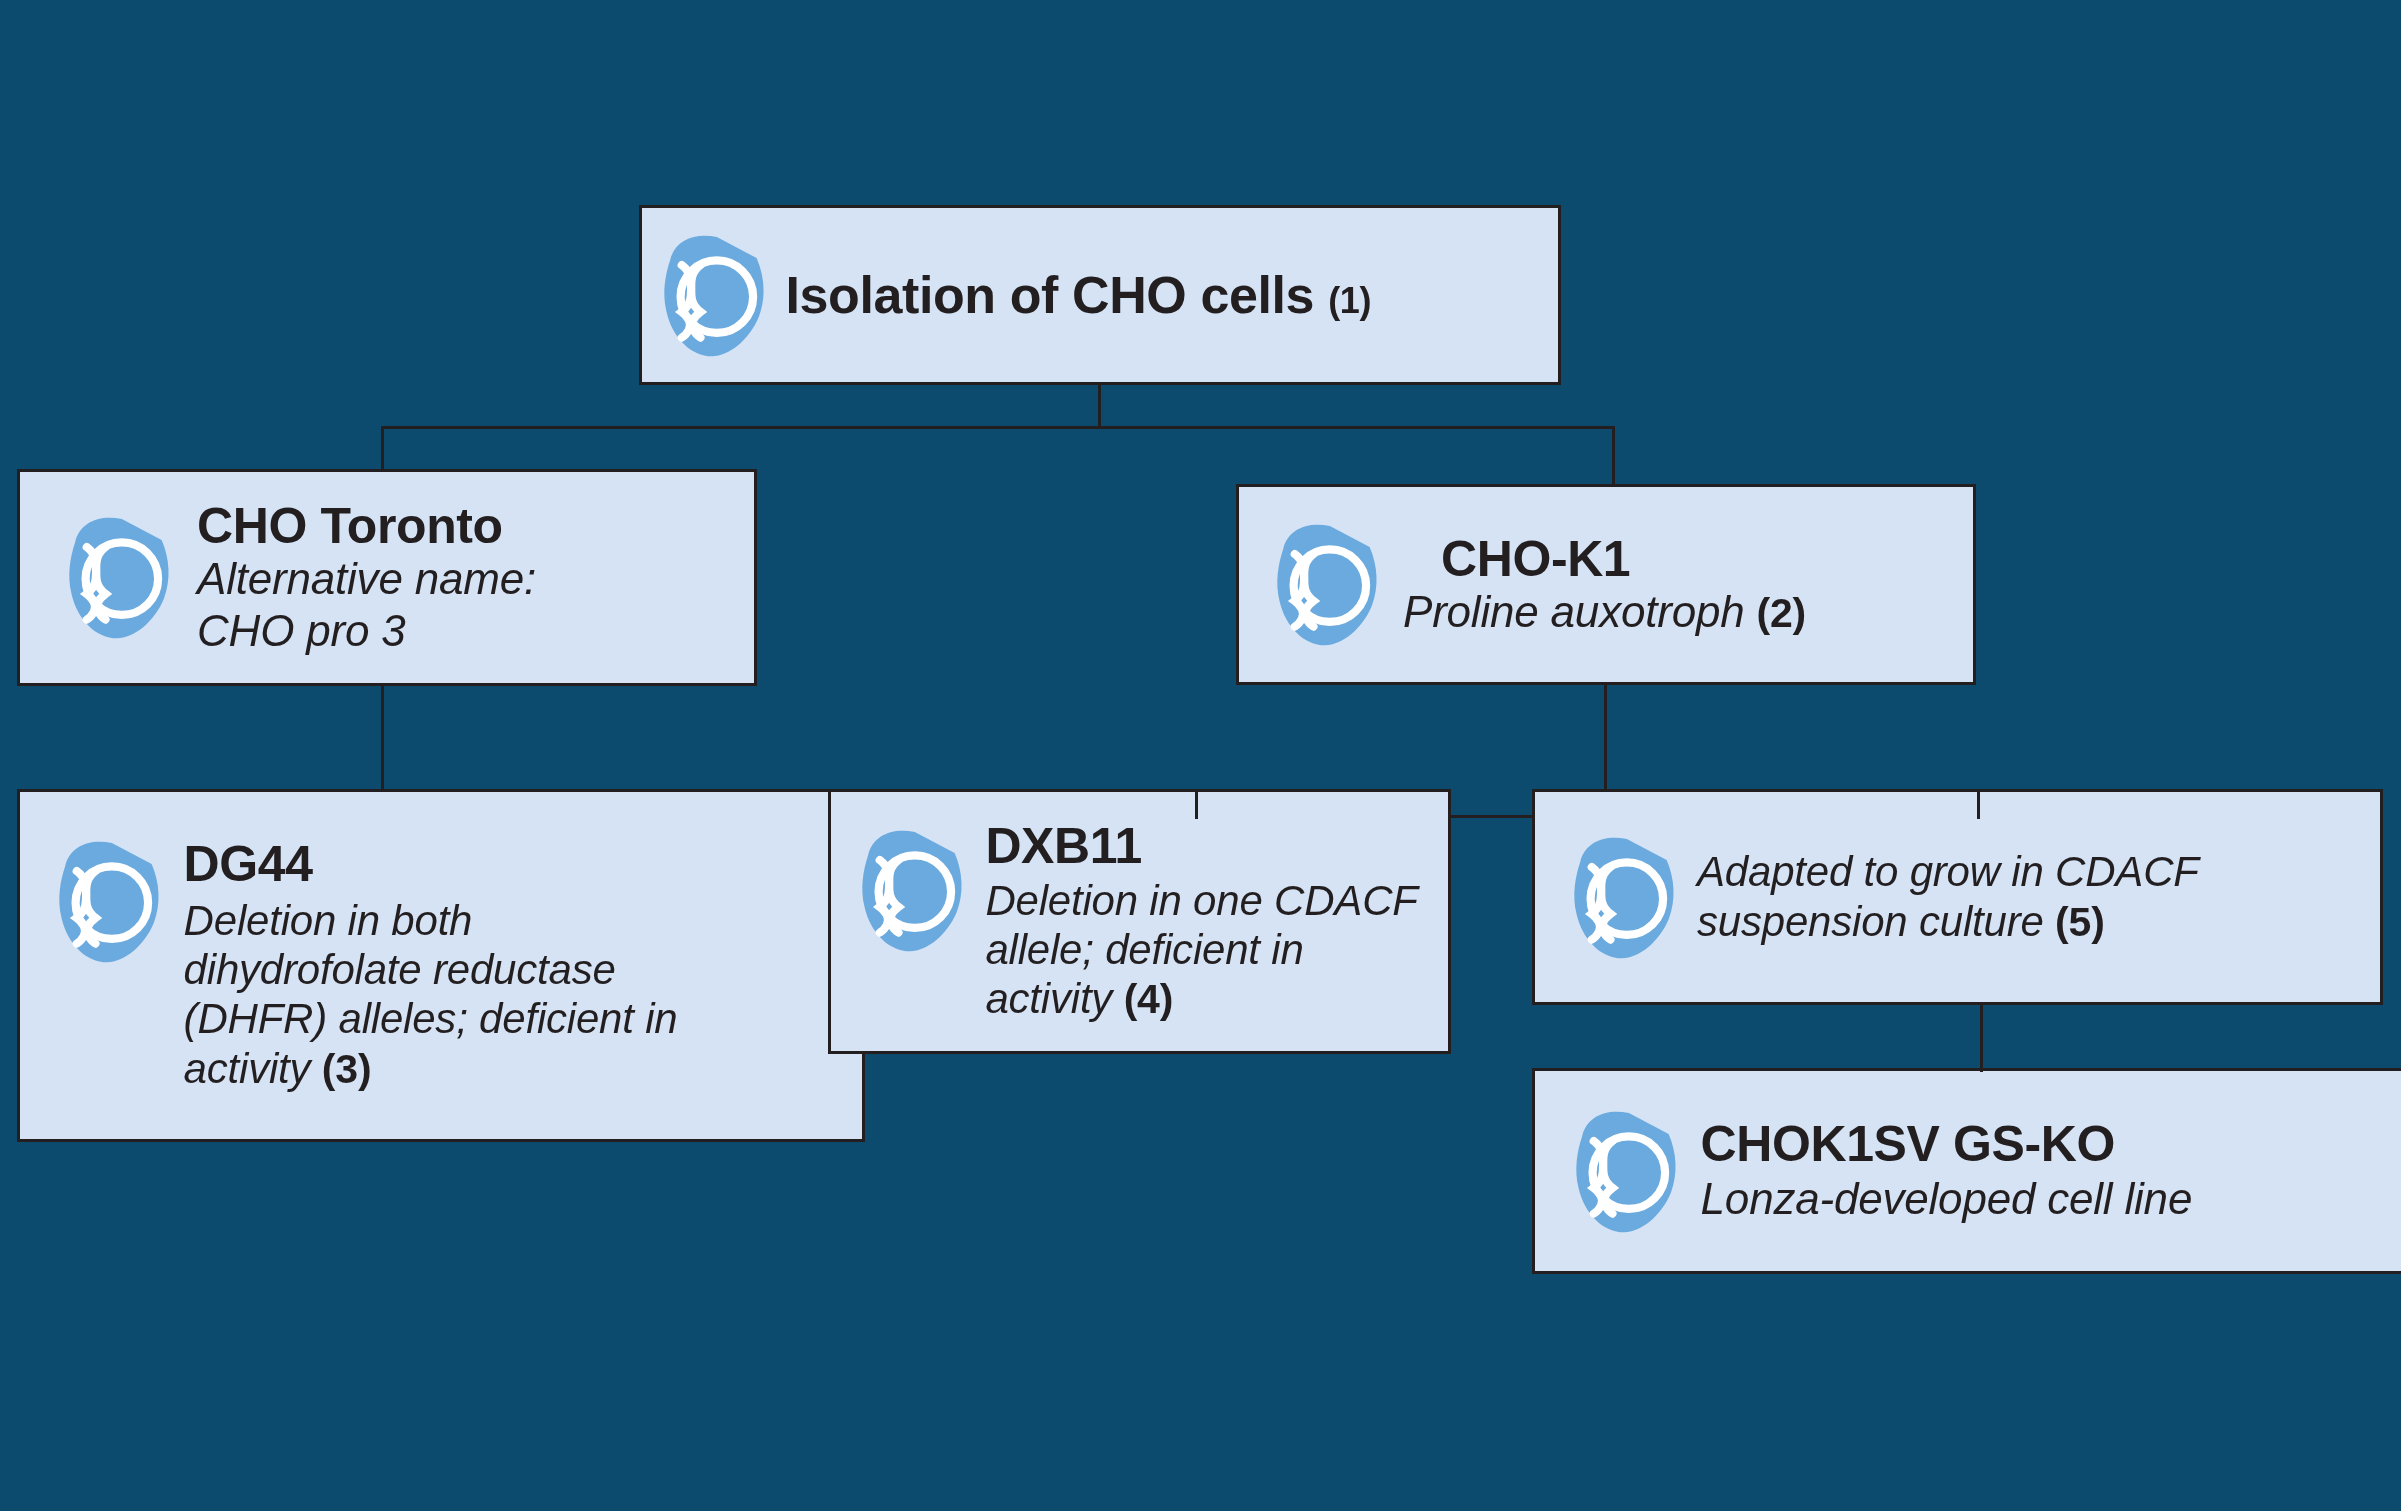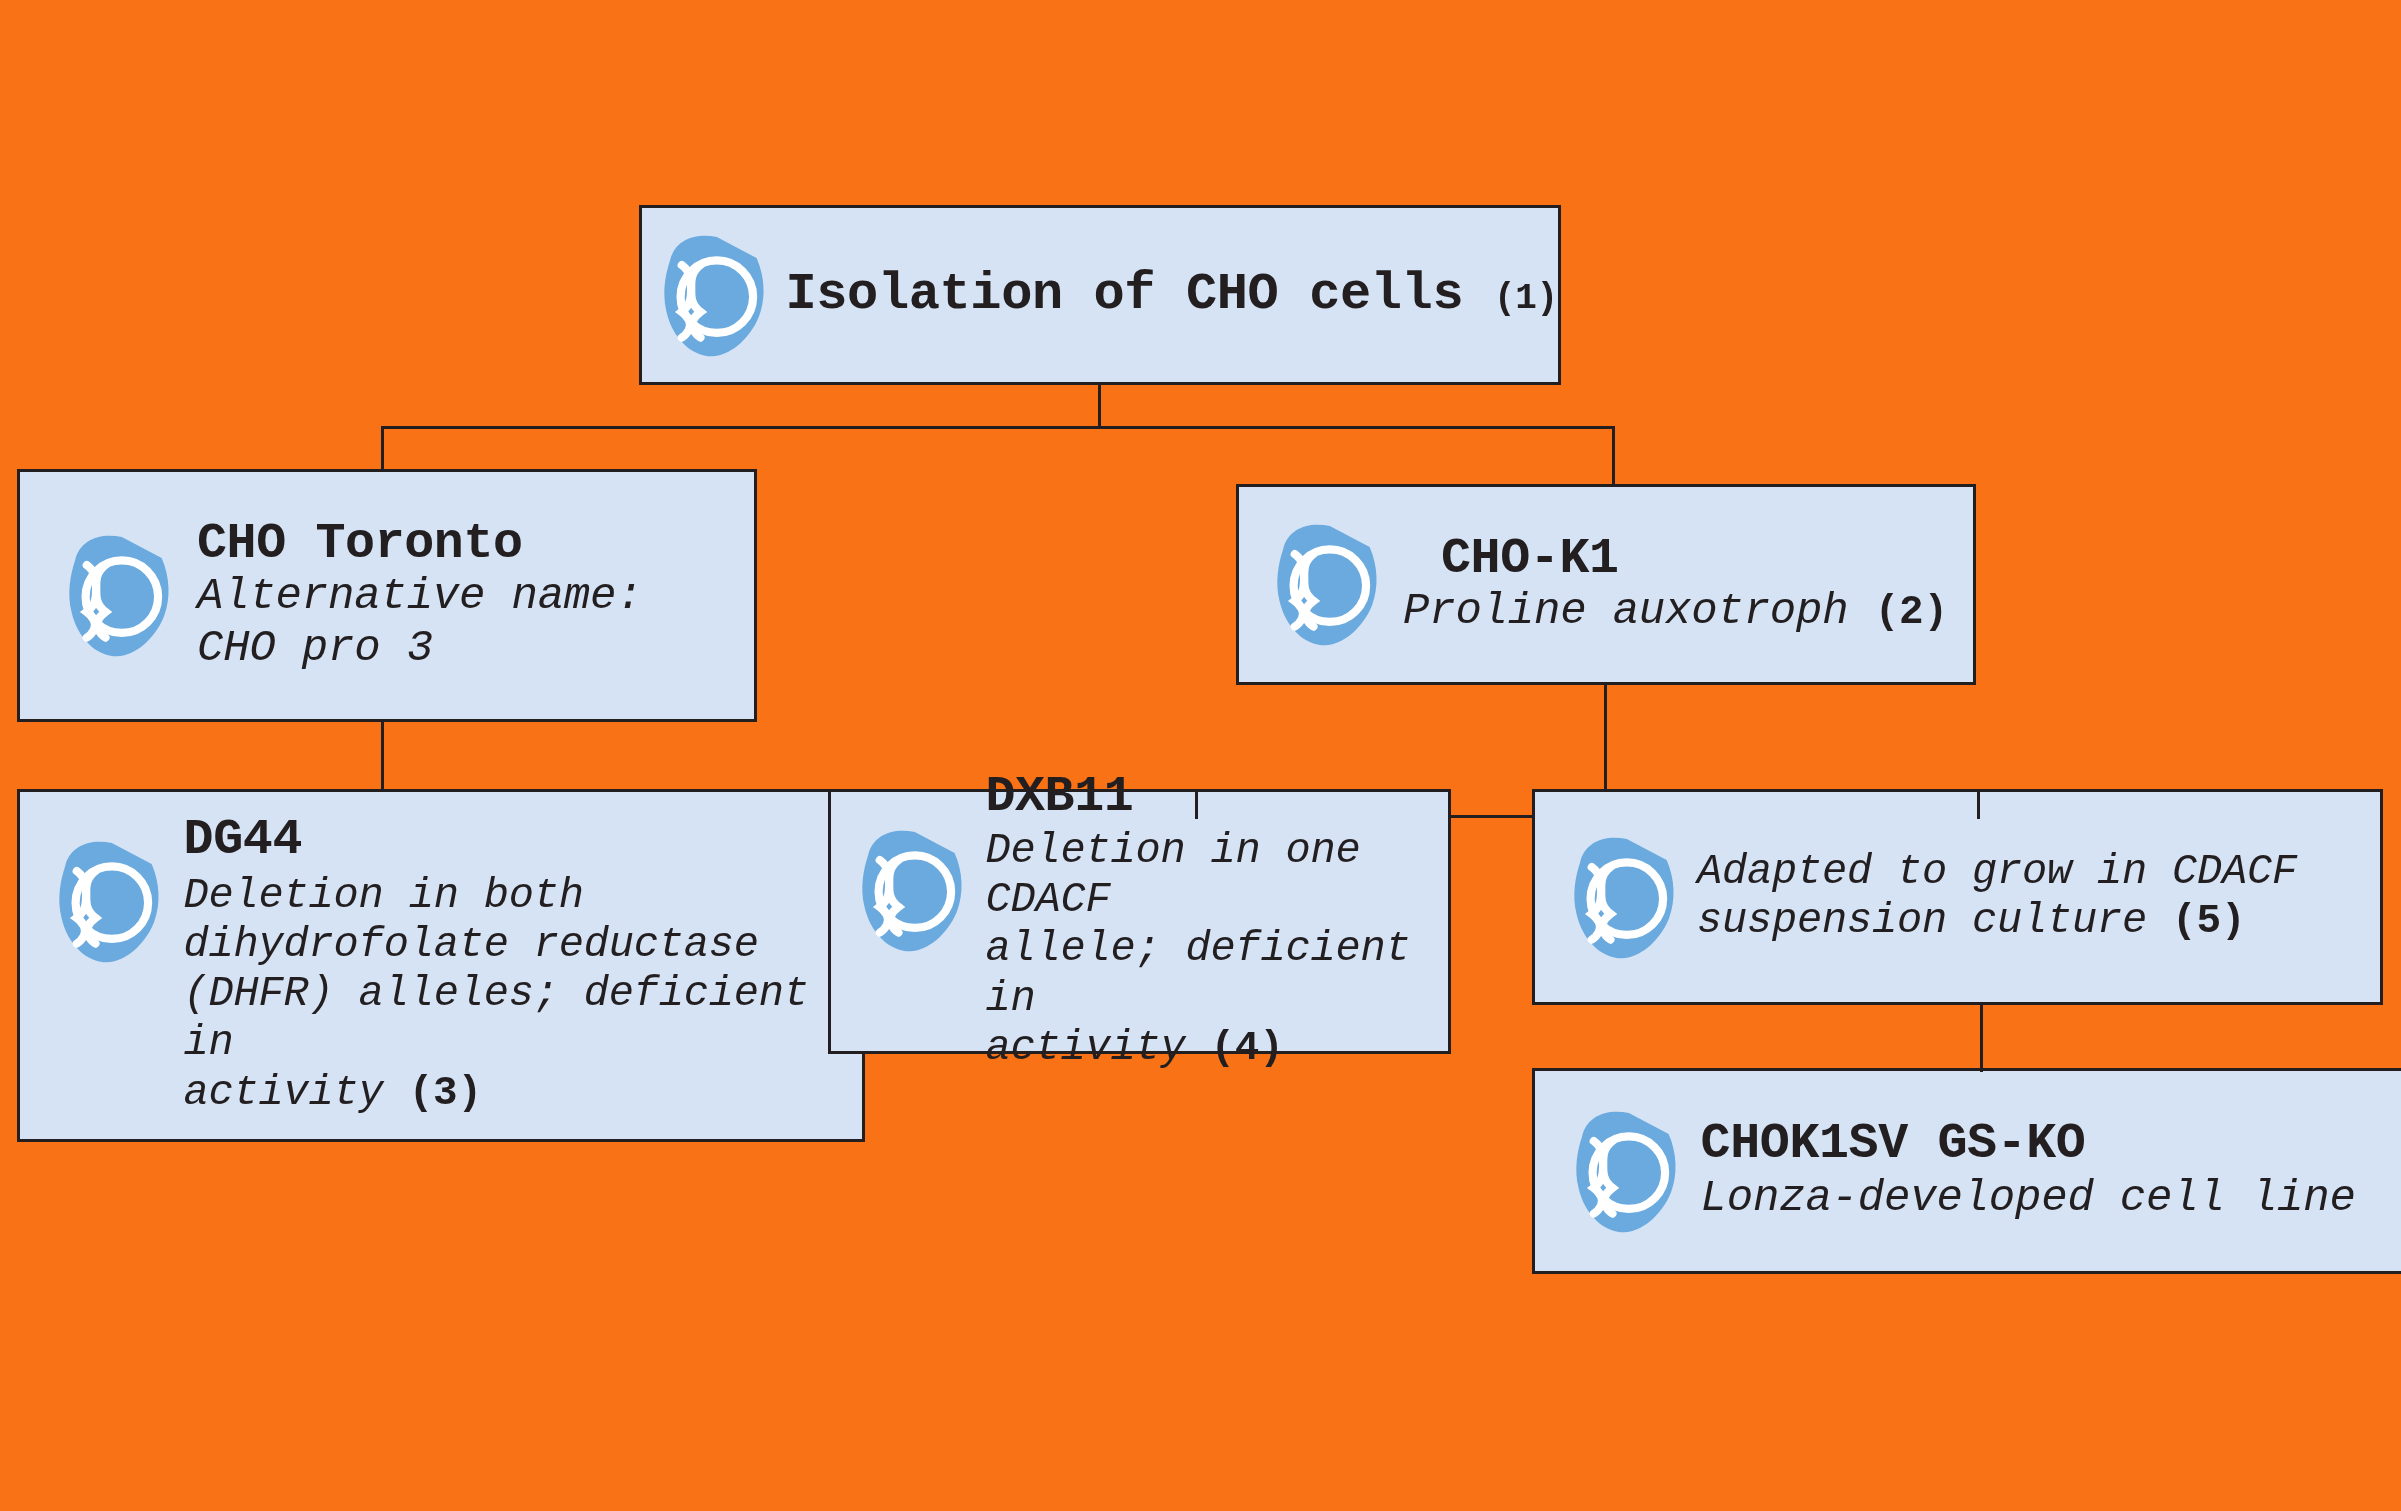--- a/index.html
+++ b/index.html
@@ -7,23 +7,22 @@
     padding: 0;
     background: #ffffff;
   }
   body {
     font-family: "Liberation Sans", sans-serif;
   }
   #canvas {
     position: relative;
     width: 2401px;
     height: 1512px;
-    background: #f97316;
+    background: #0c4a6e;
     overflow: hidden;
-    font-family: Liberation Mono, monospace;
   }
 
   
   .line {
     position: absolute;
     background: #231f20;
   }
   .vline { width: 3.1px; }
   .hline { height: 3.1px; }
 
@@ -79,21 +78,21 @@
     font-style: normal;
     font-weight: bold;
     font-size: 41px;
   }
 
   
   #node-root       { left: 639px;  top: 205px;  width: 922px; height: 180px; }
   #node-root .cell-icon   { margin-left: 14px; margin-right: 12.5px; }
   #node-root .node-title  { font-size: 52px; }
 
-  #node-toronto    { left: 17px;   top: 469px;  width: 740px;  height: 253px; justify-content: center; }
+  #node-toronto    { left: 17px;   top: 469px;  width: 740px;  height: 217px; justify-content: center; }
   #node-toronto .cell-icon { margin-left: 41px; margin-right: 19px; }
 
   #node-chok1      { left: 1236px; top: 484px;  width: 740px;  height: 201px; }
   #node-chok1 .cell-icon   { margin-left: 30px; margin-right: 17px; }
 
   #node-dg44       { left: 17px;   top: 789px; width: 848px;  height: 353px; justify-content: flex-end; }
   #node-dg44 .cell-icon    { margin-left: 31px; margin-right: 15.6px; align-self: flex-start; margin-top: 44px; }
 
   #node-dxb11      { left: 828px; top: 789px; width: 623px;  height: 265px; }
   #node-dxb11 .cell-icon   { margin-left: 23.4px; margin-right: 14px; align-self: flex-start; margin-top: 33px; }

